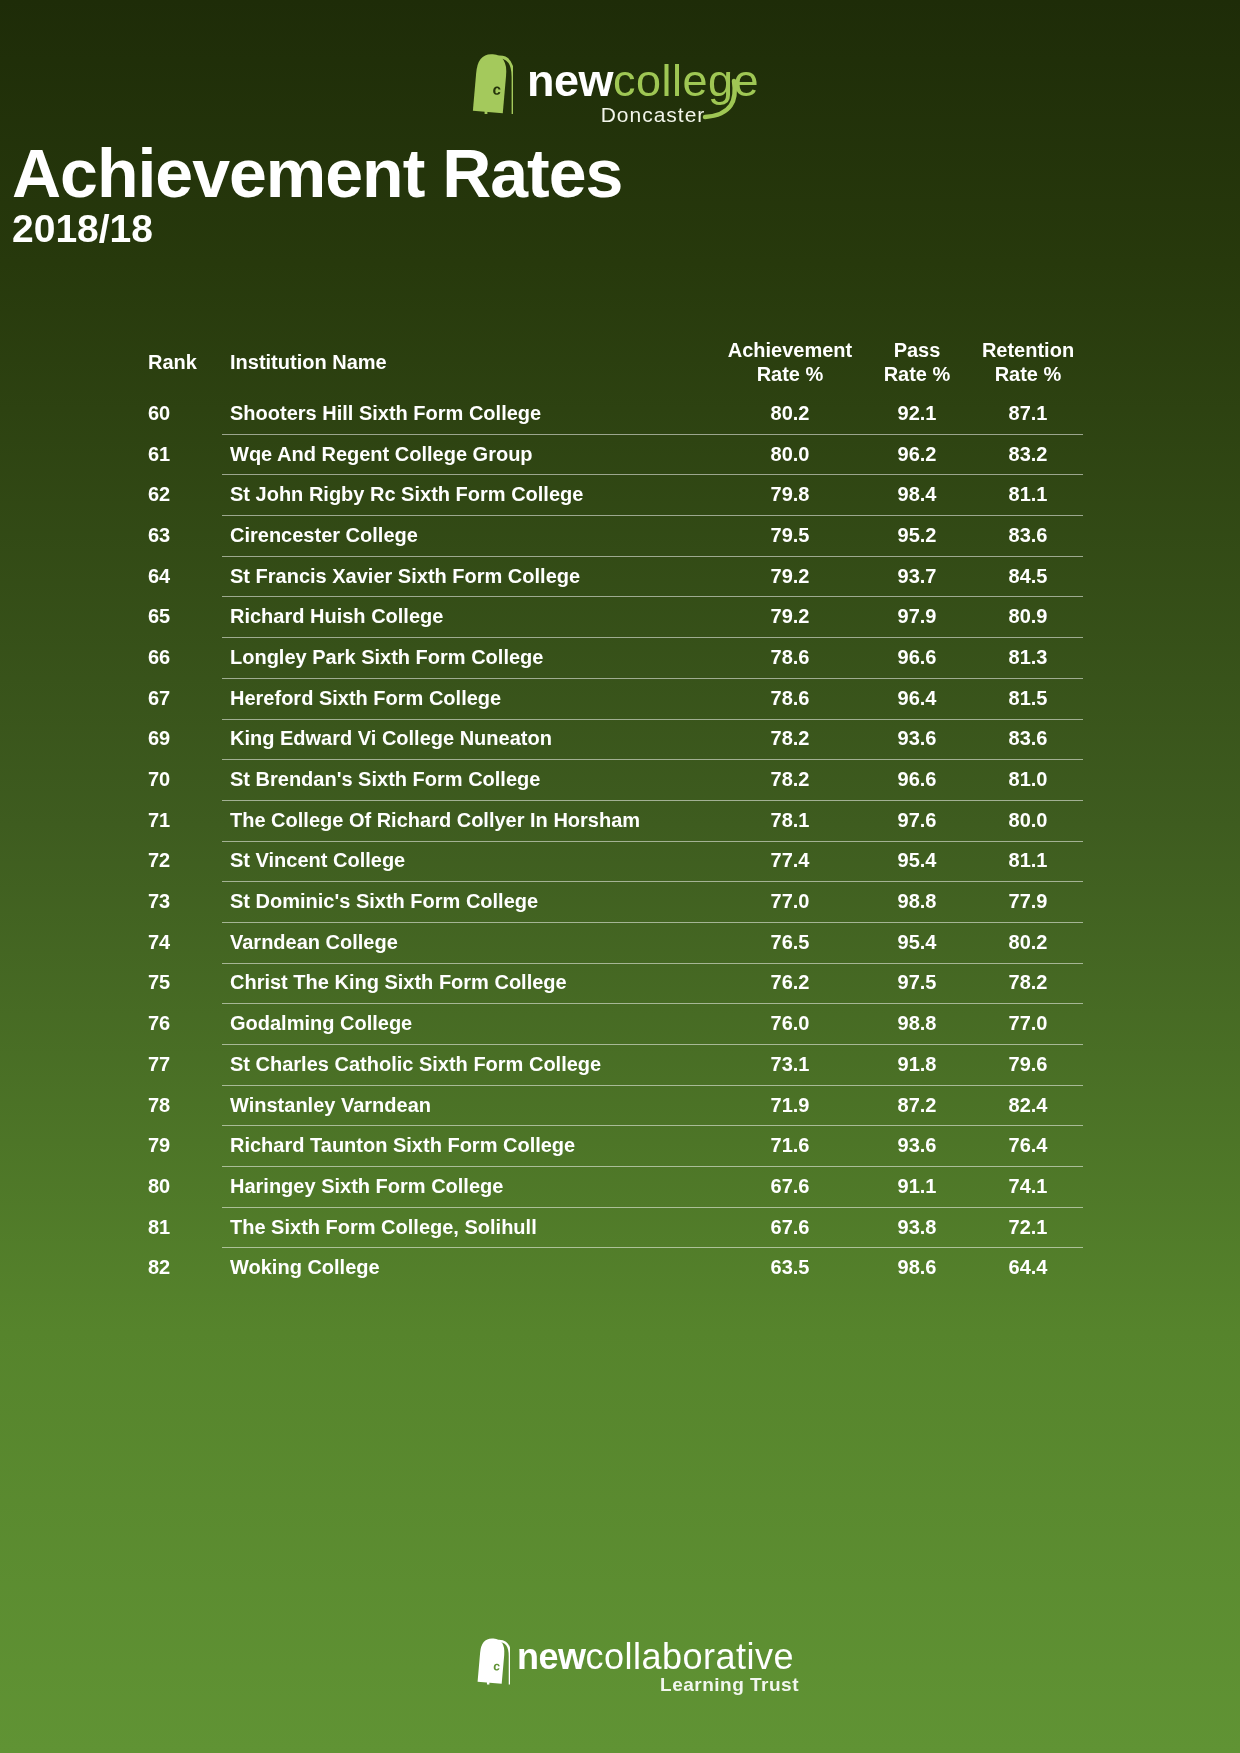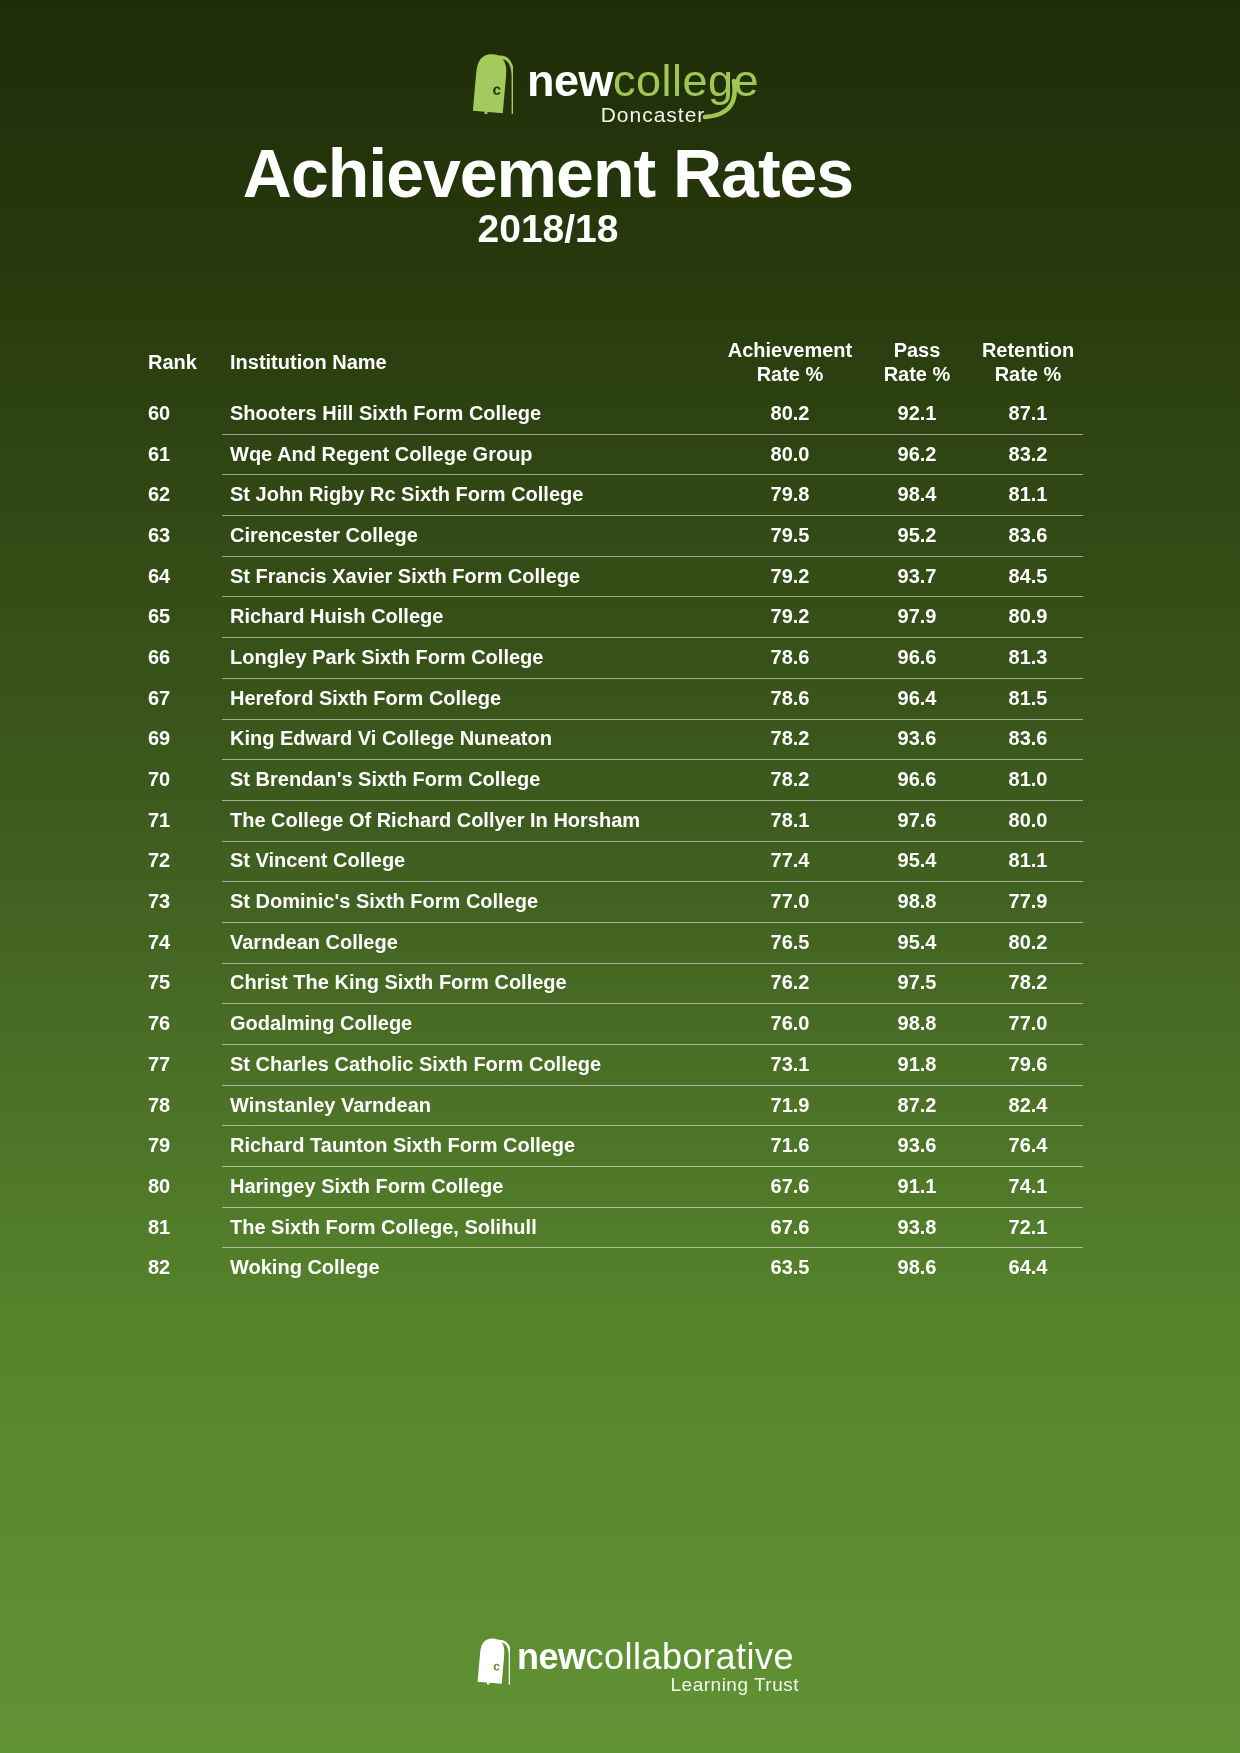--- a/index.html
+++ b/index.html
@@ -16,21 +16,21 @@
   .logo-top{position:absolute;left:471px;top:48px;width:320px;height:90px;}
   .logo-top .door{position:absolute;left:0;top:2px;}
   .logo-top .words{position:absolute;left:56px;top:10px;white-space:nowrap;font-size:45px;line-height:45px;}
   .w-bold{font-weight:bold;color:#ffffff;letter-spacing:-0.5px;margin-top:32px;}
   .w-light{font-weight:300;color:#9fc754;letter-spacing:0.5px;}
   .logo-top .subword{position:absolute;left:124px;top:55px;width:116px;text-align:center;
     font-size:21px;font-weight:300;color:#f2f5ea;letter-spacing:1px;}
   .logo-top .swoosh{position:absolute;left:230px;top:30px;}
 
   
-  .title-wrap{position:absolute;left:0;top:140px;width:1096px;text-align:center;}
+  .title-wrap{position:absolute;left:0;top:140px;width:1096px;text-align:left;padding-left:12px;}
   .title{font-size:68px;line-height:66px;font-weight:bold;letter-spacing:-1px;margin:0;}
   .subtitle{font-size:39px;line-height:42px;font-weight:bold;margin:2px 0 0 0;}
 
   
   .table{position:absolute;left:140px;top:338px;width:943px;font-size:20px;font-weight:bold;}
   .thead,.row{display:grid;grid-template-columns:82px 1fr 142px 112px 110px;align-items:center;}
   .thead{line-height:24px;margin-bottom:7px;}
   .hcell{text-align:center;}
   .hleft{text-align:left;}
   .c-rank{padding-left:8px;text-align:left;}
@@ -41,21 +41,21 @@
     content:"";position:absolute;left:82px;right:0;top:0;height:1px;
     background:rgba(255,255,255,0.52);
   }
 
   
   .logo-bottom{position:absolute;left:470px;top:1634px;width:340px;height:64px;}
   .logo-bottom .door{position:absolute;left:6px;top:2px;}
   .logo-bottom .words{position:absolute;left:47px;top:4px;white-space:nowrap;font-size:36px;line-height:38px;}
   .logo-bottom .w-light2{font-weight:300;color:#ffffff;letter-spacing:0.5px;}
   .logo-bottom .subword{position:absolute;left:47px;top:40px;width:282px;text-align:right;
-    font-size:19px;font-weight:400;color:rgba(255,255,255,0.92);letter-spacing:0.5px;}
+    font-size:19px;font-weight:700;color:rgba(255,255,255,0.92);letter-spacing:0.5px;}
 </style>
 </head>
 <body>
 
 <div class="page">
 
   <div class="logo-top">
     <svg class="door" width="42" height="66" viewBox="0 0 42 66">
       <path d="M15 64 L15 27 Q15 7 28.5 7 Q42 7 42 27 L42 64" fill="none" stroke="#a4c95c" stroke-width="2.8"></path>
       <g transform="rotate(5 17 60)">

